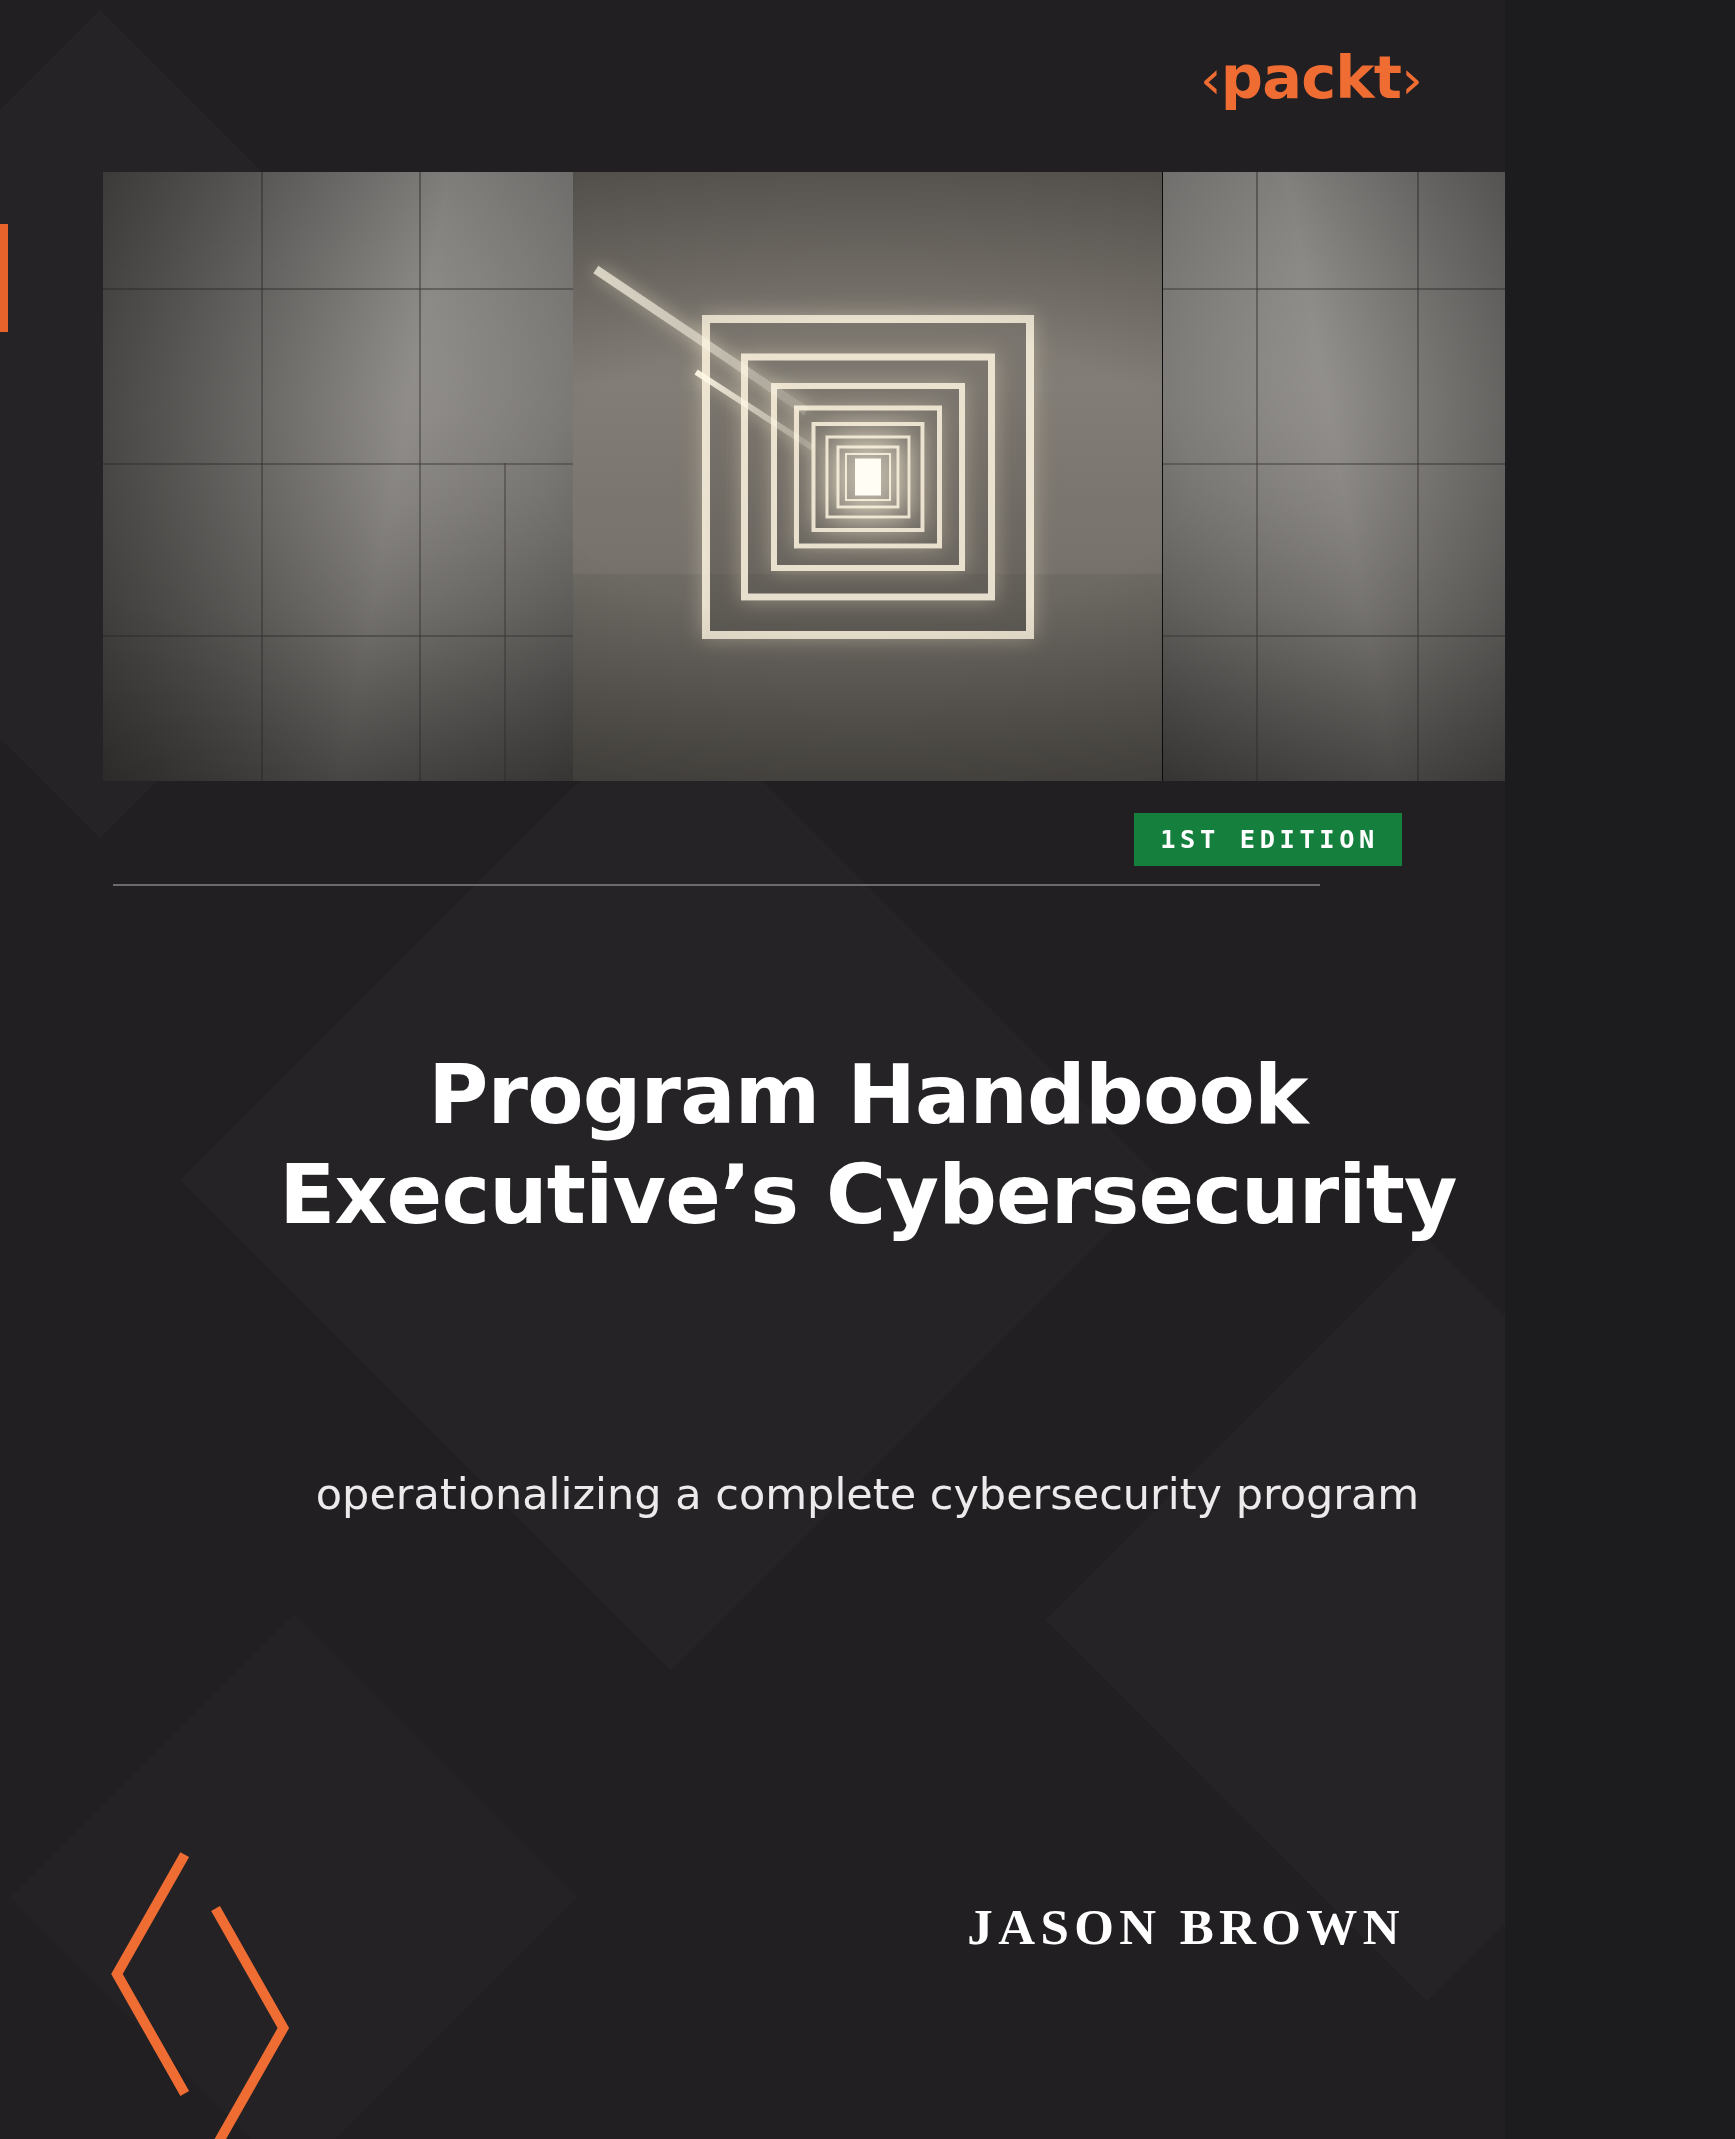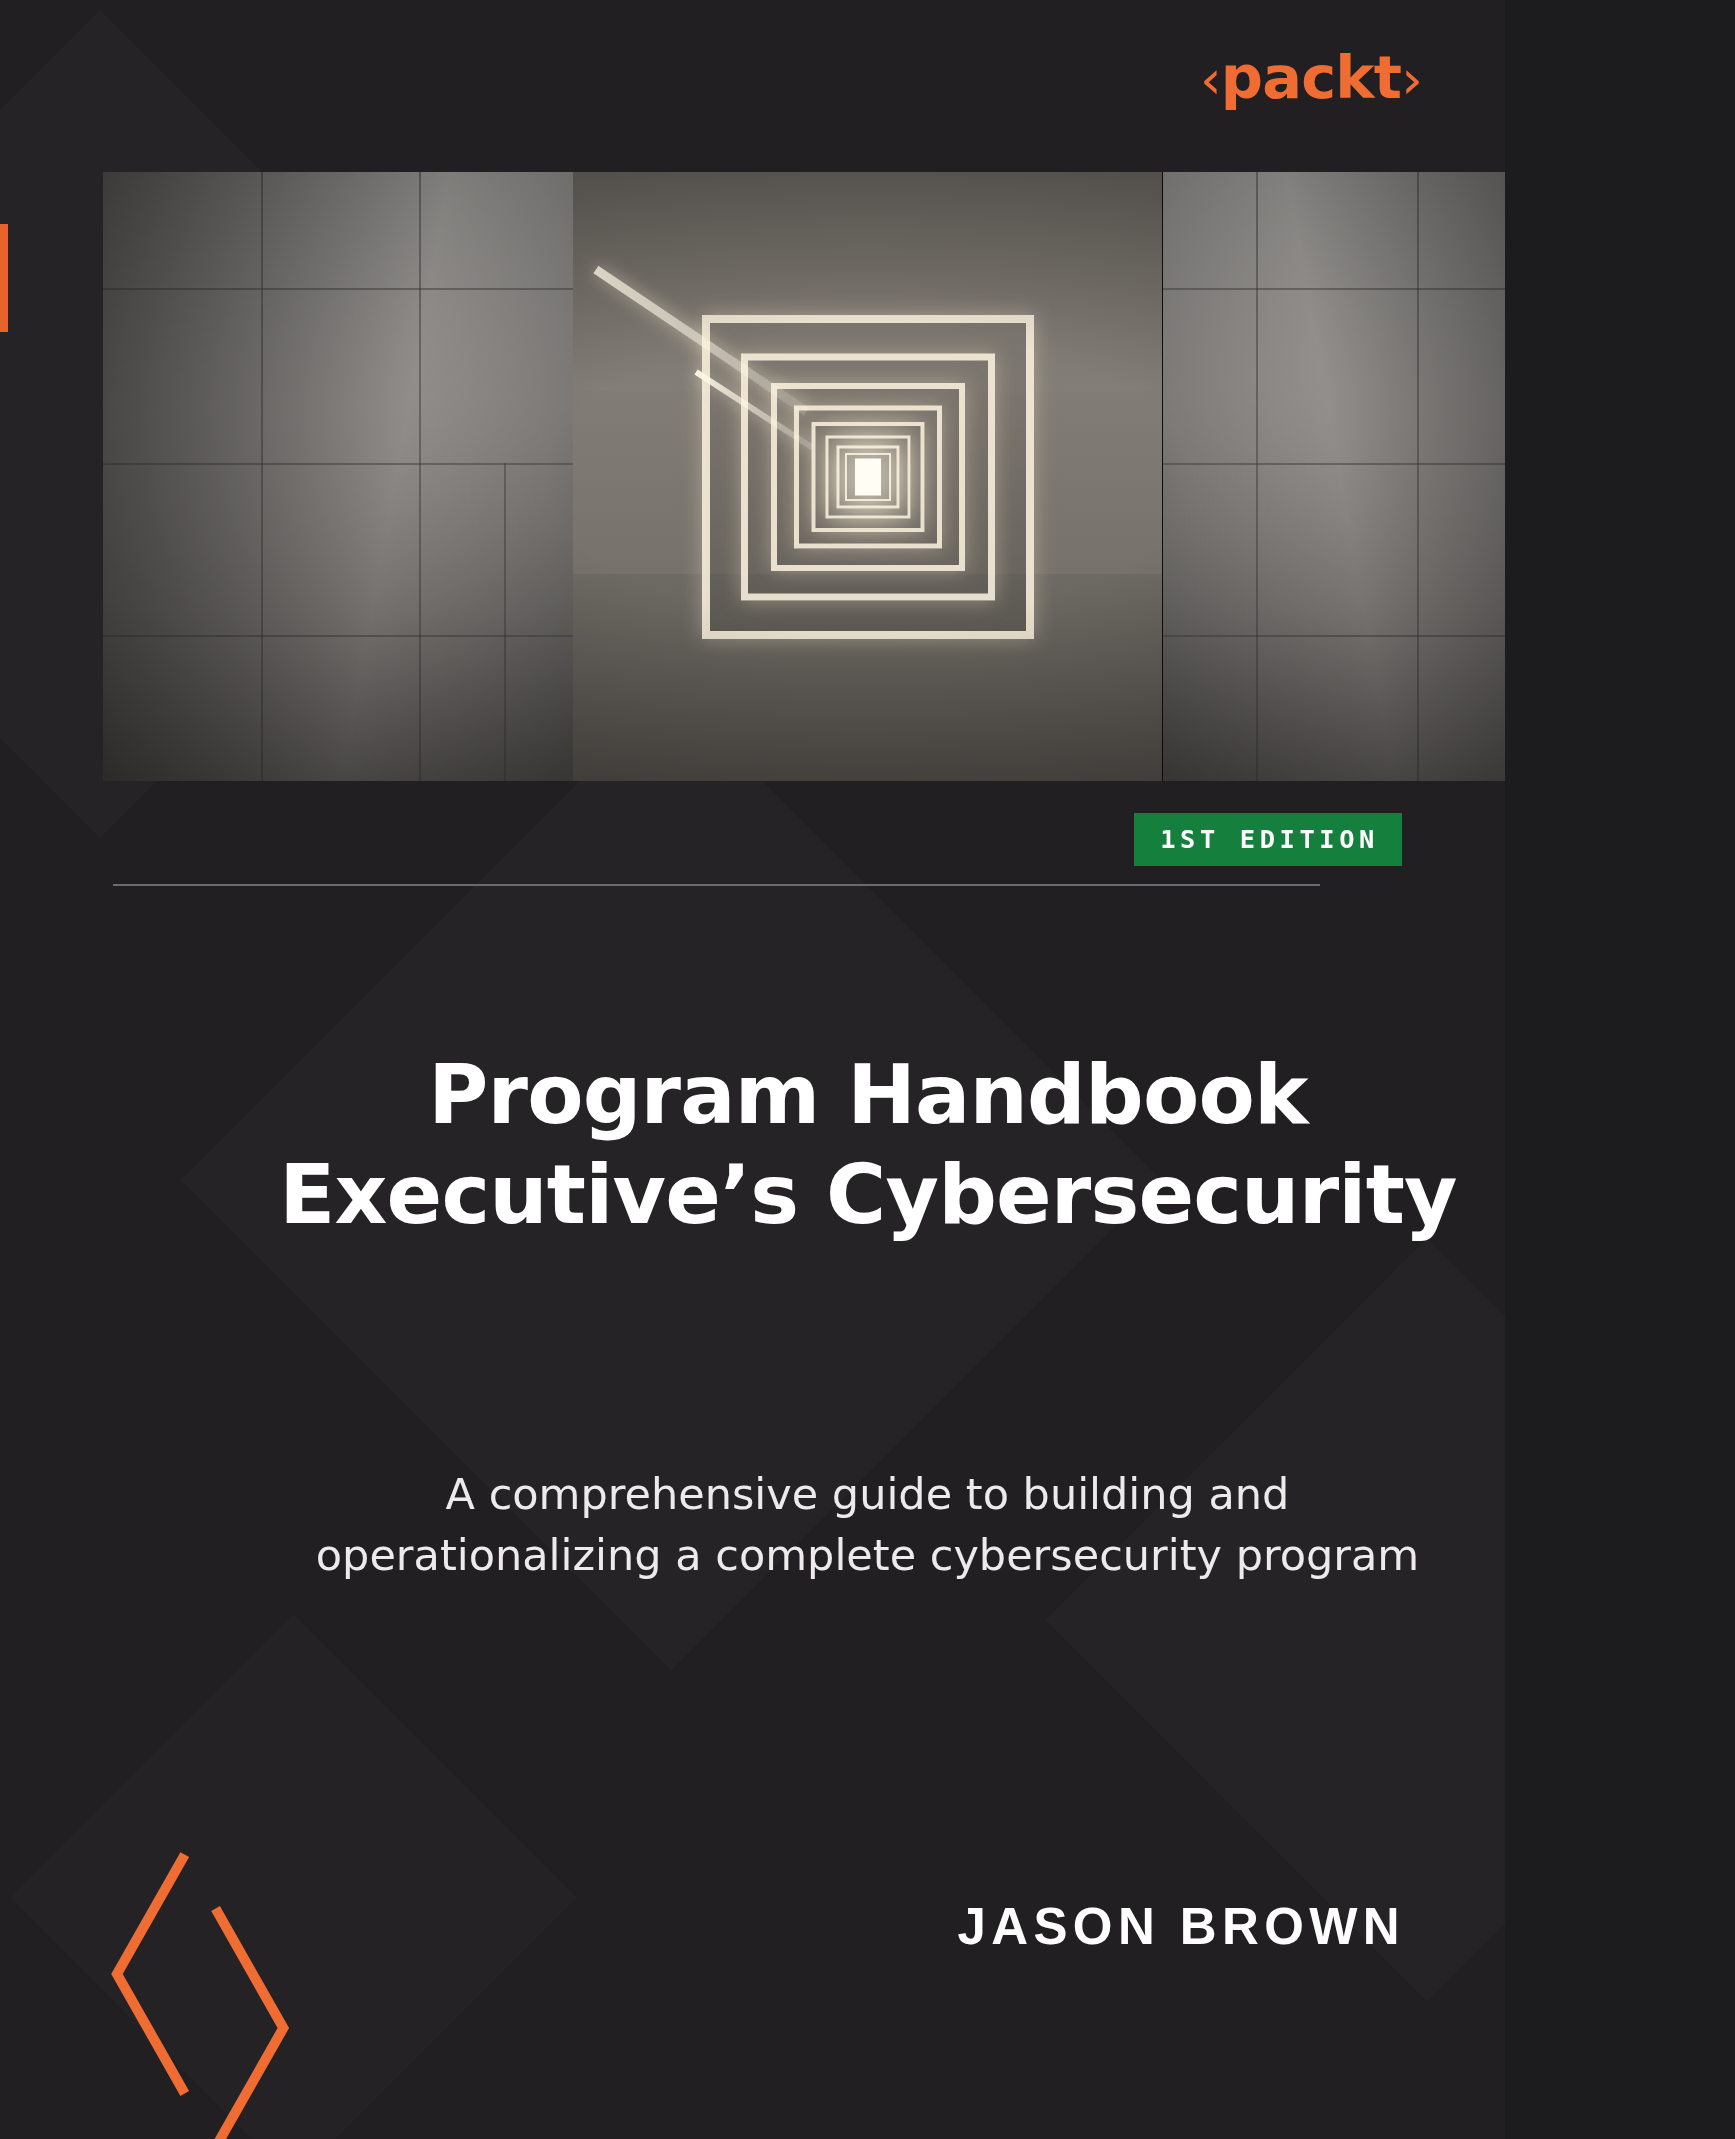--- a/index.html
+++ b/index.html
@@ -218,21 +218,21 @@
     font-size: 43px;
     line-height: 1.42;
   }
 
   
   .author {
     position: absolute;
     right: 100px;
     bottom: 184px;
     color: #ffffff;
-    font-family: Liberation Sans, sans-serif;
+    font-family: Liberation Serif, serif;
     font-weight: bold;
     font-size: 51px;
     letter-spacing: 5.4px;
   }
 
   
   .chevron-mark {
     position: absolute;
     left: 100px;
     bottom: -23px;
@@ -306,21 +306,20 @@
   <div class="edition-badge">1ST EDITION</div>
 
   <div class="rule"></div>
 
   <div class="title">
     <div>Program Handbook</div>
     <div>Executive’s Cybersecurity</div>
   </div>
 
   <div class="subtitle">
-    <div>A comprehensive guide to building and</div>
     <div>operationalizing a complete cybersecurity program</div>
   </div>
 
   <div class="author">JASON  BROWN</div>
 
   <svg class="chevron-mark" viewBox="0 0 270 420">
     <polyline points="110,20 22,175 110,330" fill="none" stroke="#ef6c33" stroke-width="13"></polyline>
     <polyline points="150,90 238,245 150,400" fill="none" stroke="#ef6c33" stroke-width="13"></polyline>
   </svg>
 

